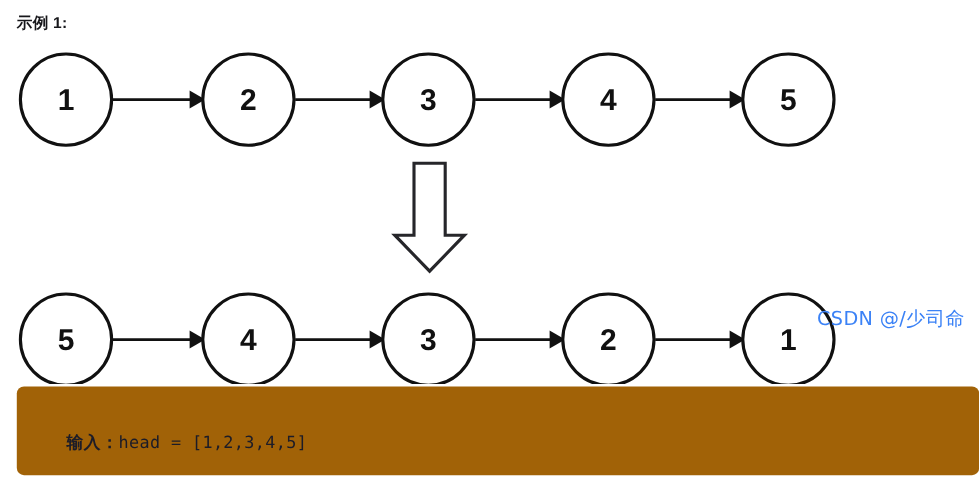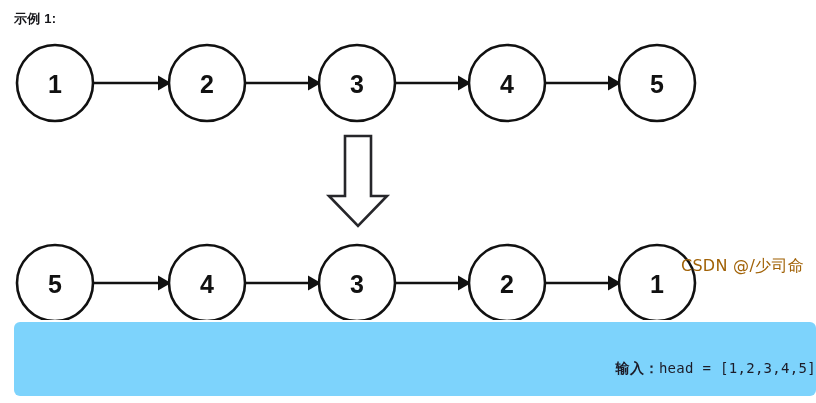--- a/index.html
+++ b/index.html
@@ -73,25 +73,24 @@
     stroke-linejoin: miter;
   }
 
   
   .code-block {
     position: absolute;
     left: 14px;
     top: 322px;
     width: 802px;
     height: 74px;
-    background: #7dd3fc;
+    background: #a16207;
     border-radius: 6px;
     box-sizing: border-box;
     padding: 9px 0 0 18px;
-    text-align: right;
   }
   .code-line {
     font-size: 14px;
     line-height: 25px;
     color: #1c1c28;
     white-space: pre;
   }
   .code-line .zh {
     font-family: "DejaVu Sans", "Liberation Sans", sans-serif;
     font-weight: bold;
@@ -102,21 +101,21 @@
     font-weight: normal;
     letter-spacing: 0.3px;
   }
 
   
   .watermark {
     position: absolute;
     right: 12px;
     bottom: 6px;
     font-size: 16px;
-    color: #a16207;
+    color: #3b82f6;
     font-family: "DejaVu Sans", "Liberation Sans", sans-serif;
     white-space: nowrap;
     letter-spacing: 0.3px;
   }
 </style>
 </head>
 <body>
 
 <div id="page">
 

